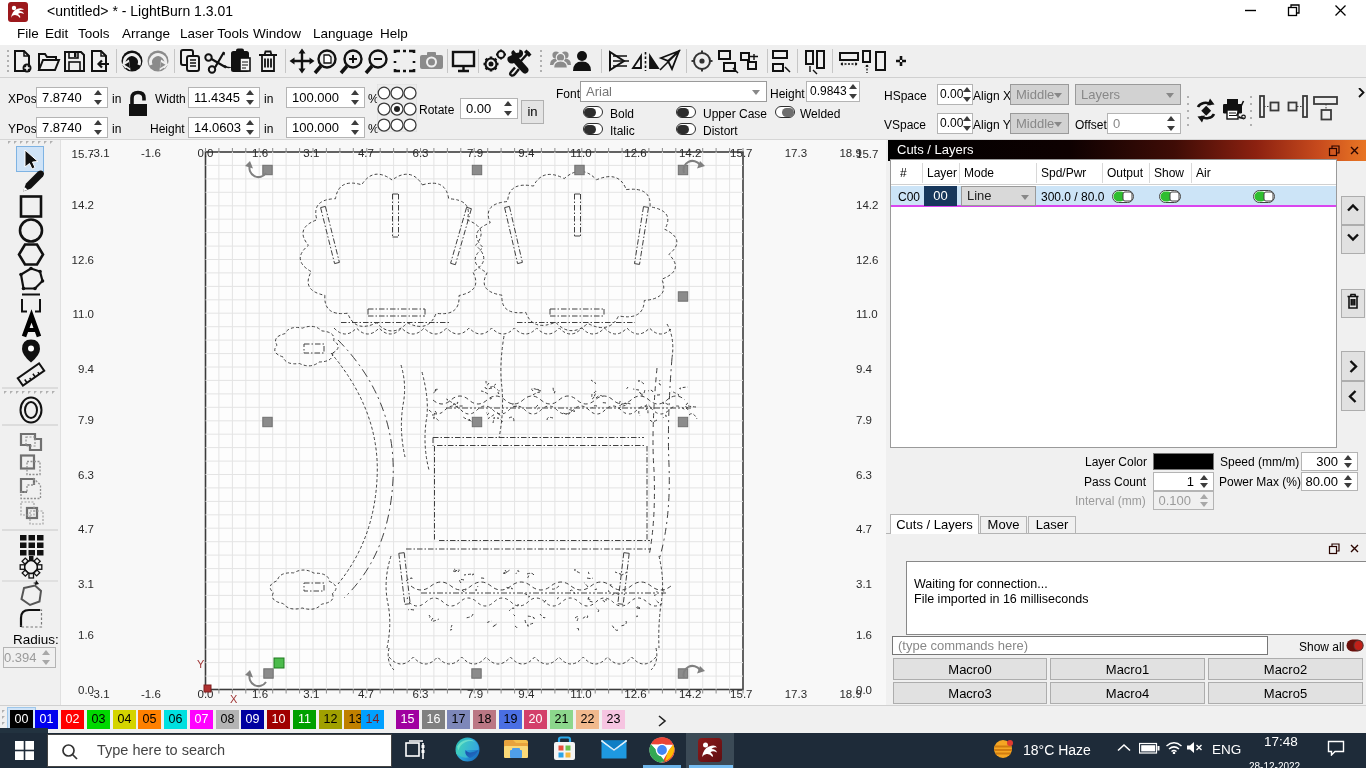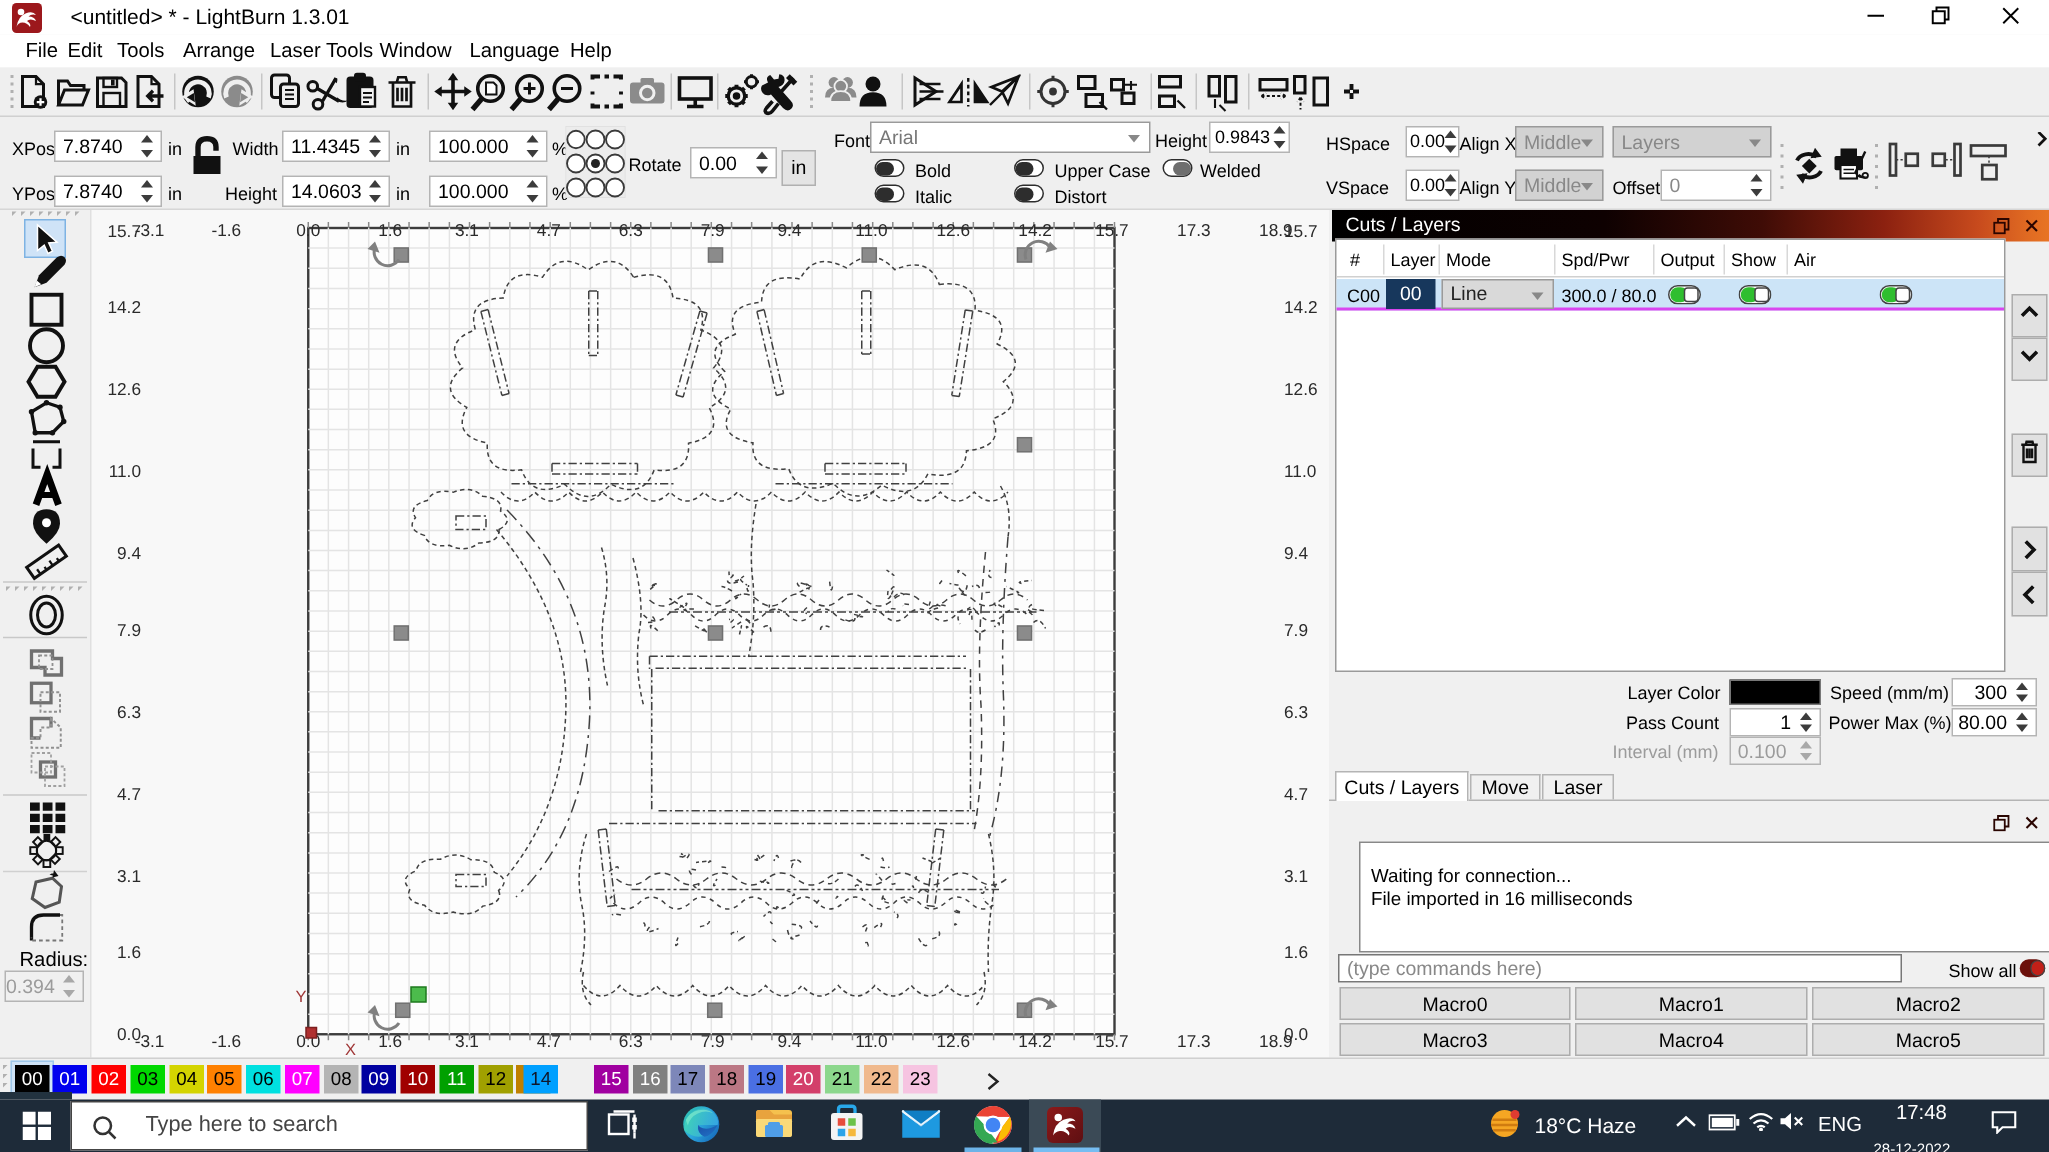--- a/index.html
+++ b/index.html
@@ -840,21 +840,21 @@
     <div class="chip" style="left:113px;background:#d4d400;color:#000">04</div>
     <div class="chip" style="left:138px;background:#ff8000;color:#000">05</div>
     <div class="chip" style="left:164px;background:#00e0e0;color:#000">06</div>
     <div class="chip" style="left:190px;background:#ff00ff;color:#fff">07</div>
     <div class="chip" style="left:216px;background:#b4b4b4;color:#000">08</div>
     <div class="chip" style="left:241px;background:#0000a0;color:#fff">09</div>
     <div class="chip" style="left:267px;background:#a00000;color:#fff">10</div>
     <div class="chip" style="left:293px;background:#00a000;color:#fff">11</div>
     <div class="chip" style="left:319px;background:#a0a000;color:#000">12</div>
     <div class="chip" style="left:344px;background:#c08000;color:#000">13</div>
-    <div class="chip" style="left:349px;background:#00a0ff;color:#0f172a">14</div>
+    <div class="chip" style="left:361px;background:#00a0ff;color:#7f1d1d">14</div>
     <div class="chip" style="left:396px;background:#a000a0;color:#fff">15</div>
     <div class="chip" style="left:422px;background:#808080;color:#fff">16</div>
     <div class="chip" style="left:447px;background:#7d87b9;color:#000">17</div>
     <div class="chip" style="left:473px;background:#bb7784;color:#000">18</div>
     <div class="chip" style="left:499px;background:#4a6fe3;color:#000">19</div>
     <div class="chip" style="left:524px;background:#d33f6a;color:#fff">20</div>
     <div class="chip" style="left:550px;background:#8cd78c;color:#000">21</div>
     <div class="chip" style="left:576px;background:#f0b98d;color:#000">22</div>
     <div class="chip" style="left:602px;background:#f6c4e1;color:#000">23</div>
     <svg class="abs" style="left:655px;top:8px" width="16" height="14">

